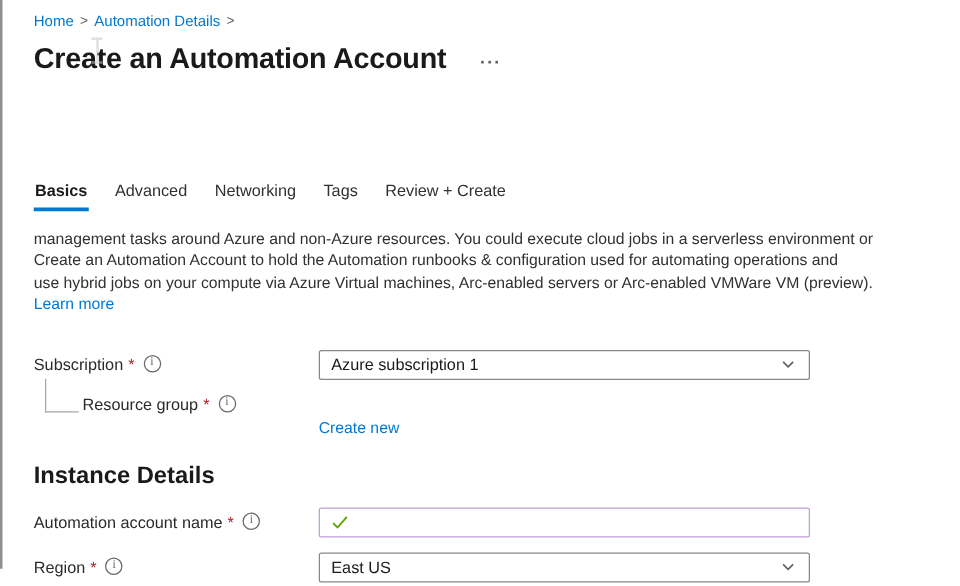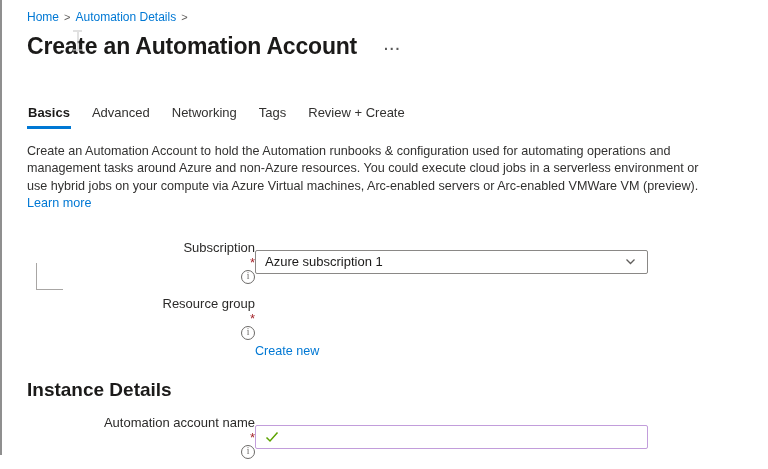--- a/index.html
+++ b/index.html
@@ -30,37 +30,37 @@
     position: absolute; left: 46px; top: -3px; width: 9px; height: 21px; opacity: 0.55;
   }
   .ibeam:before, .ibeam:after {
     content: ""; position: absolute; left: 0; width: 9px; height: 2px; background: #c9c9c9;
   }
   .ibeam:before { top: 0; } .ibeam:after { bottom: 0; }
   .ibeam span { position: absolute; left: 3.5px; top: 0; width: 2px; height: 21px; background: #c9c9c9; display: block; }
 
   
   .tabs { margin-top: 45px; display: flex; gap: 20px; font-size: 13px; color: #323130; }
-  .tab { padding: 0 1px 6px 1px; border-bottom: 3px solid transparent; cursor: pointer; }
+  .tab { padding: 0 1px 6px 1px; border-bottom: 3px solid transparent; cursor: pointer; margin-top: 40px; }
   .tab.active { font-weight: 700; border-bottom-color: #0078d4; color: #1b1a19; }
 
   
   .intro { margin-top: 14px; font-size: 12.6px; line-height: 17.4px; color: #323130; }
   .link { color: #0078d4; text-decoration: none; cursor: pointer; }
   .learn-more { display: inline-block; font-size: 12.6px; line-height: 17.4px; }
 
   
   .form { margin-top: 27px; position: relative; }
   .connector {
     position: absolute; left: 9px; top: 23px; width: 27px; height: 27px;
     border-left: 1px solid #a8a6a4; border-bottom: 1px solid #a8a6a4;
   }
   .row { display: flex; align-items: center; }
   .row + .row { margin-top: 12px; }
-  .label-cell { width: 228px; font-size: 13px; color: #2b2a29; display: flex; align-items: flex-end; flex-shrink: 0; flex-direction: column; }
+  .label-cell { width: 228px; font-size: 13px; color: #2b2a29; display: flex; align-items: flex-start; flex-shrink: 0; }
   .label-cell.indent { padding-left: 39px; }
   .req { color: #a4262c; margin-left: 4px; font-size: 13px; }
   .info-icon {
     margin-left: 7px; width: 14px; height: 14px; border: 1px solid #6b6967; border-radius: 50%;
     color: #6b6967; font-size: 9.5px; line-height: 1; display: inline-flex;
     align-items: center; justify-content: center; font-style: normal; cursor: pointer;
     font-family: "Liberation Serif", serif;
   }
   .field {
     width: 393px; height: 24px; background: #fff;
@@ -103,22 +103,22 @@
 
     <div class="tabs">
       <div class="tab active">Basics</div>
       <div class="tab">Advanced</div>
       <div class="tab">Networking</div>
       <div class="tab">Tags</div>
       <div class="tab">Review + Create</div>
     </div>
 
     <div class="intro">
+      <div>management tasks around Azure and non-Azure resources. You could execute cloud jobs in a serverless environment or</div>
       <div>Create an Automation Account to hold the Automation runbooks &amp; configuration used for automating operations and</div>
-      <div>management tasks around Azure and non-Azure resources. You could execute cloud jobs in a serverless environment or</div>
       <div>use hybrid jobs on your compute via Azure Virtual machines, Arc-enabled servers or Arc-enabled VMWare VM (preview).</div>
       <a class="link learn-more">Learn more</a>
     </div>
 
     <div class="form">
       <div class="connector"></div>
 
       <div class="row">
         <div class="label-cell">
           <span>Subscription</span>

